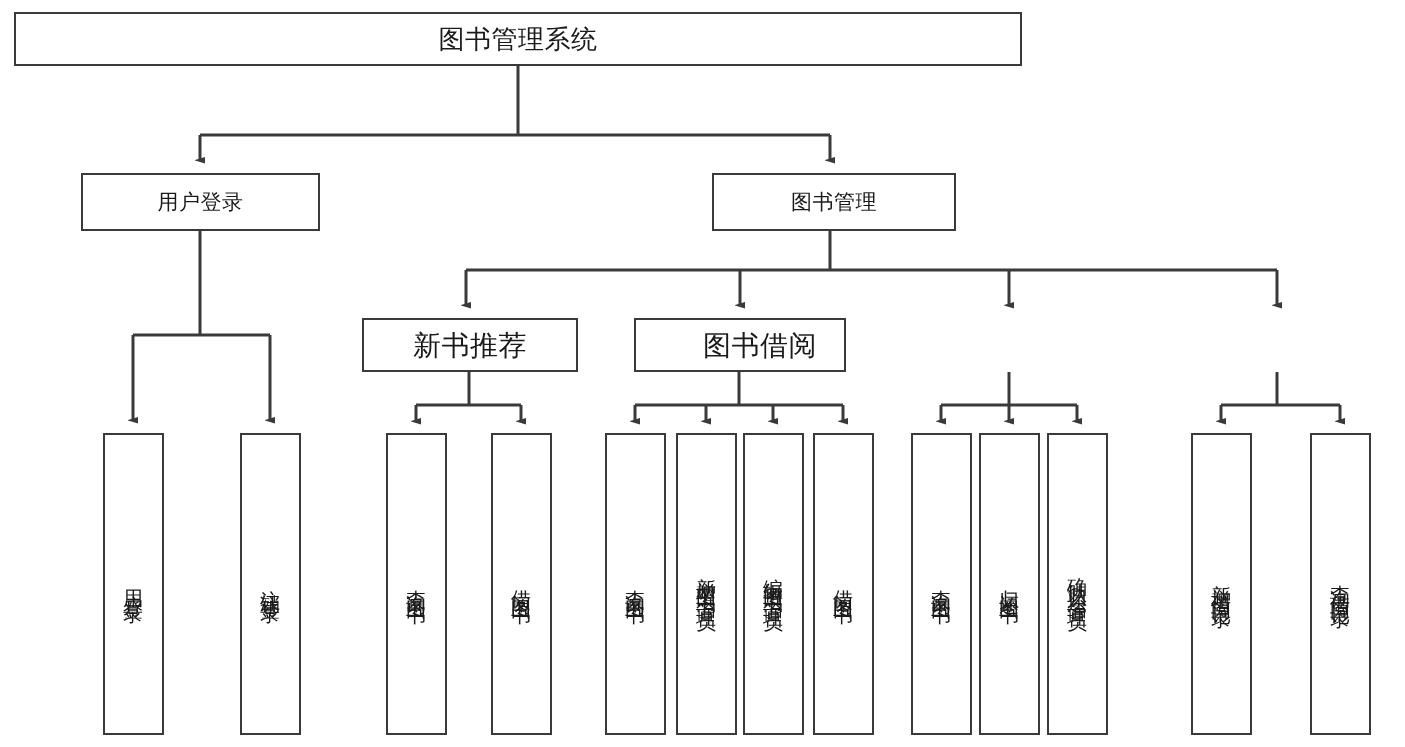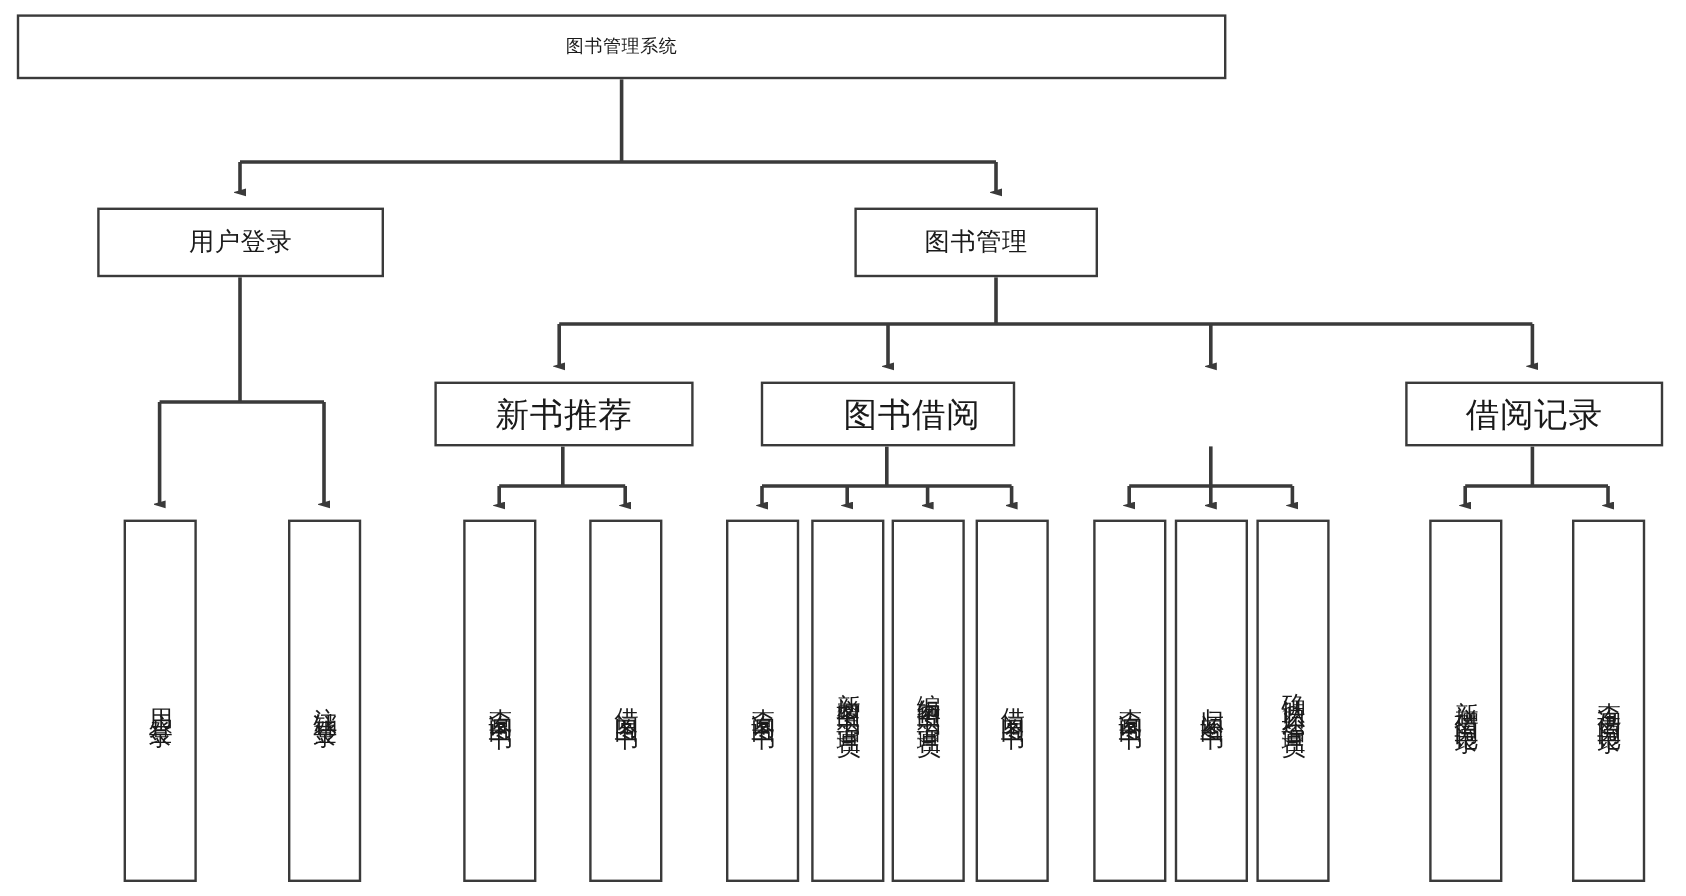--- a/index.html
+++ b/index.html
@@ -34,21 +34,21 @@
     justify-content: center;
   }
   .node-label {
     color: #1a1a1a;
     font-size: 21px;
     line-height: 1.25;
     letter-spacing: 0.5px;
     white-space: nowrap;
     text-align: center;
   }
-  .node.root .node-label { font-size: 15px; }
+  .node.root .node-label { font-size: 26px; }
   .node.level2 .node-label { font-size: 21px; }
   .node.level3 .node-label { font-size: 28px; }
 
   .node.leaf {
     align-items: center;
     justify-content: center;
   }
   .node.leaf .node-label {
     writing-mode: vertical-rl;
     text-orientation: upright;
@@ -123,36 +123,33 @@
   </svg>
 
   <div class="node root" style="left:14px; top:12px; width:1008px; height:54px;">
     <span class="node-label">图书管理系统</span>
   </div>
 
   <div class="node level2" style="left:81px; top:173px; width:239px; height:58px;">
     <span class="node-label">用户登录</span>
   </div>
 
-  <div class="node level2" style="left:712px; top:173px; width:203px; height:58px;align-items:center;">
+  <div class="node level2" style="left:712px; top:173px; width:244px; height:58px;align-items:center;">
     <span class="node-label">图书管理</span>
   </div>
 
   <div class="node level3" style="left:362px; top:318px; width:216px; height:54px;">
     <span class="node-label">新书推荐</span>
   </div>
 
   <div class="node level3" style="left:634px; top:318px; width:212px; height:54px;padding-left:40px;">
     <span class="node-label">图书借阅</span>
   </div>
 
 
-  <div class="node level3" style="left:1171px; top:318px; width:215px; height:54px;">
-    <span class="node-label">借阅记录</span>
-  </div>
 
   <div class="node leaf" style="left:103px; top:433px; width:61px; height:302px;">
     <span class="node-label">用户登录</span>
   </div>
 
   <div class="node leaf" style="left:240px; top:433px; width:61px; height:302px;">
     <span class="node-label">注销登录</span>
   </div>
 
   <div class="node leaf" style="left:386px; top:433px; width:61px; height:302px;">

